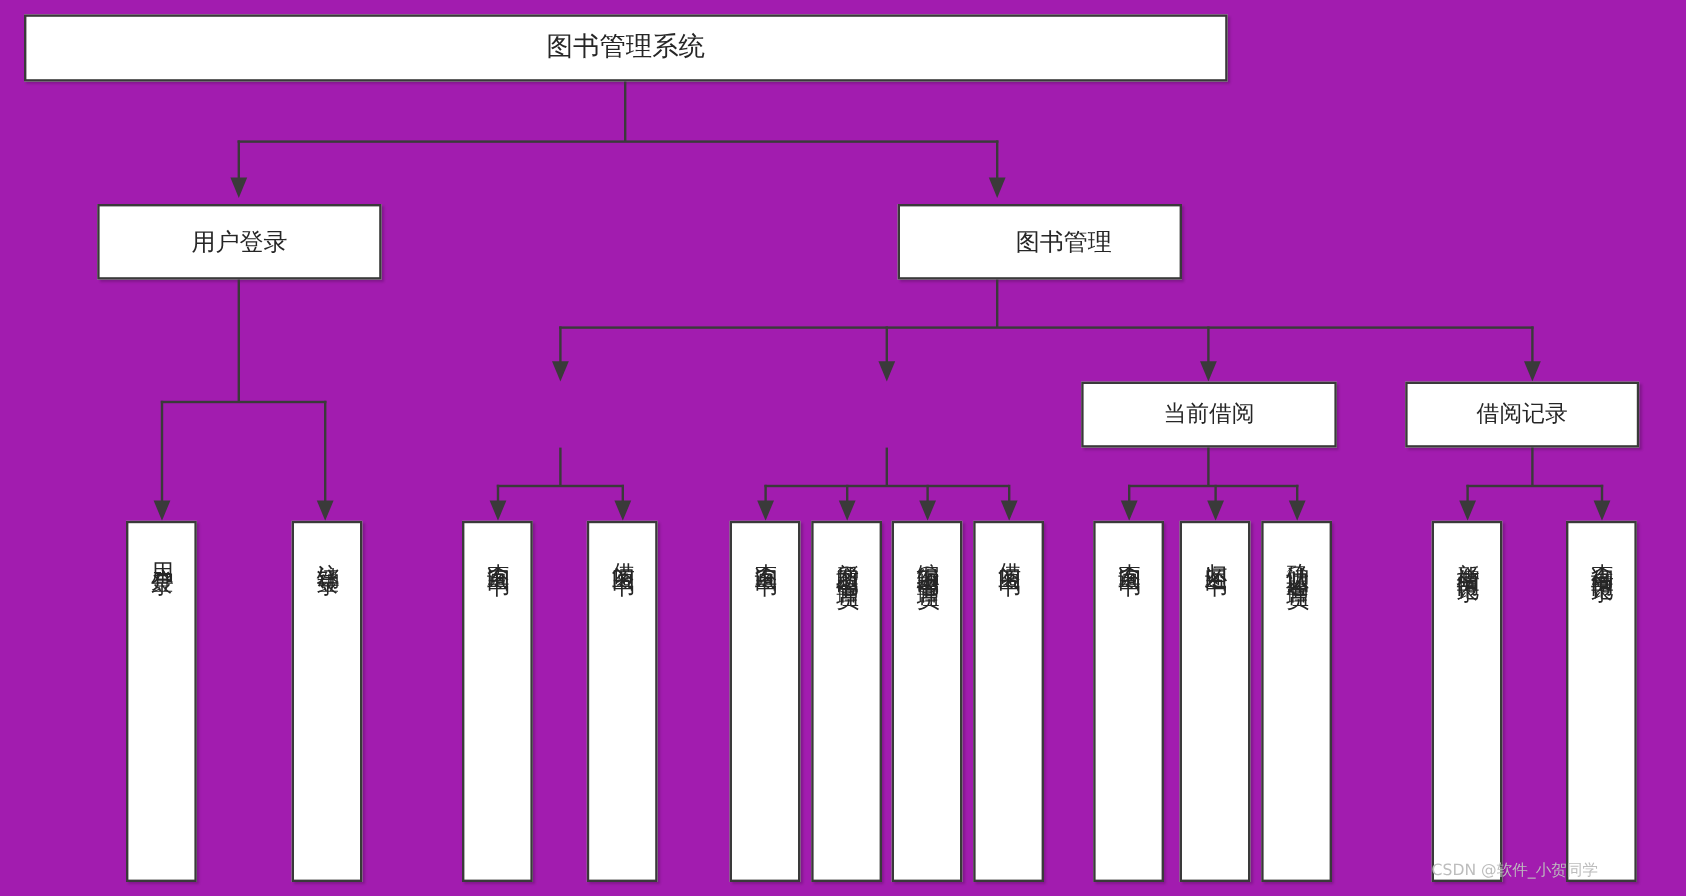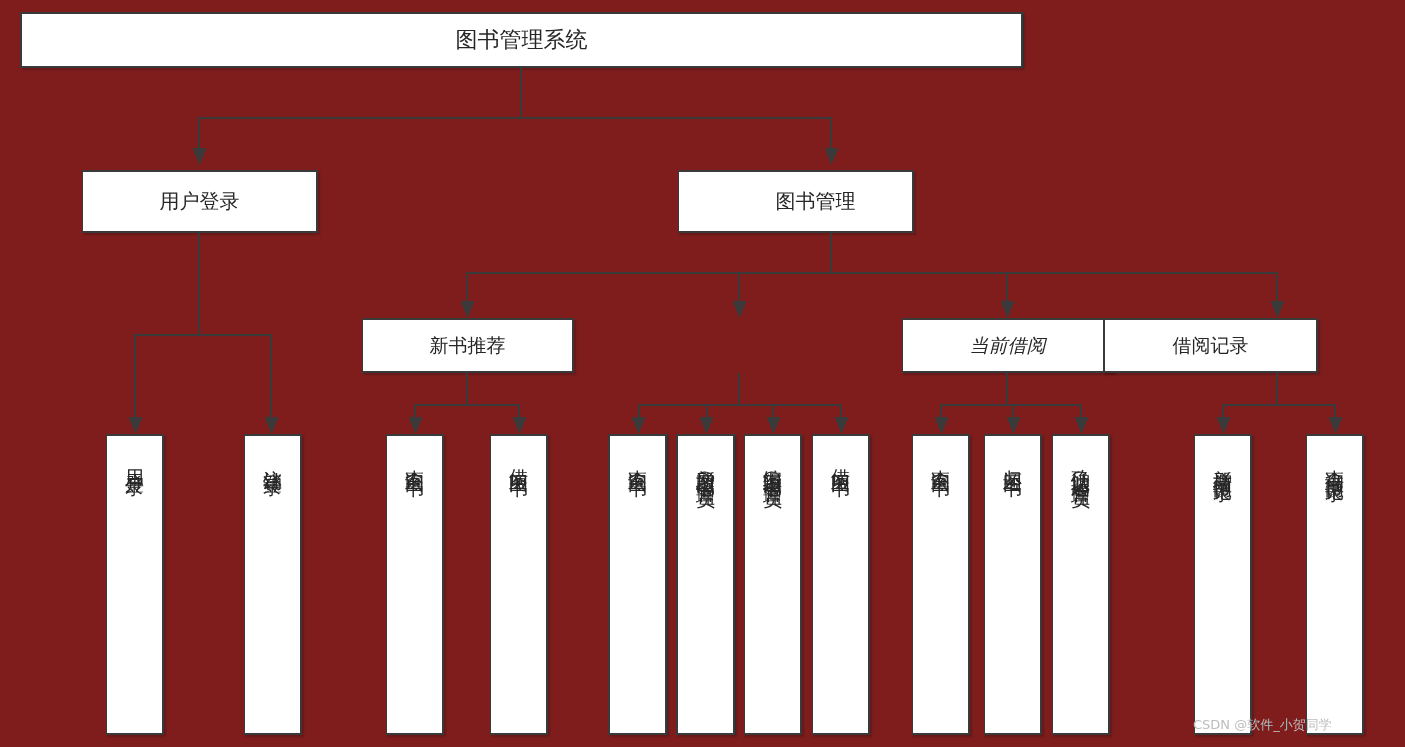--- a/index.html
+++ b/index.html
@@ -4,21 +4,21 @@
 <style>
   html, body {
     margin: 0;
     padding: 0;
     background: #ffffff;
   }
   #canvas {
     position: relative;
     width: 1405px;
     height: 747px;
-    background: #7f1d1d;
+    background: #a21caf;
     font-family: "DejaVu Sans", "Liberation Sans", sans-serif;
     overflow: hidden;
   }
   
   .node {
     position: absolute;
     box-sizing: border-box;
     background: #ffffff;
     border: 2px solid #3a3a3a;
     box-shadow: 2px 2px 2px rgba(0,0,0,0.20);
@@ -83,21 +83,21 @@
   <div class="ln h" style="left:198px; top:117px; width:634px; height:2px;"></div>
 
   <div class="ln v" style="left:198px; top:117px; width:2px; height:32px;"></div>
   <div class="arrow" style="left:192px; top:148px;"></div>
   <div class="ln v" style="left:830px; top:117px; width:2px; height:32px;"></div>
   <div class="arrow" style="left:824px; top:148px;"></div>
 
   <div class="node level2" style="left:81px; top:170px; width:237px; height:63px;">
     <span>用户登录</span>
   </div>
-  <div class="node level2" style="left:677px; top:170px; width:237px; height:63px;padding-left:40px;">
+  <div class="node level2" style="left:748px; top:170px; width:237px; height:63px;padding-left:40px;">
     <span>图书管理</span>
   </div>
 
   <div class="ln v" style="left:198px; top:233px; width:2px; height:102px;"></div>
   <div class="ln h" style="left:134px; top:334px; width:138px; height:2px;"></div>
   <div class="ln v" style="left:134px; top:334px; width:2px; height:84px;"></div>
   <div class="arrow" style="left:128px; top:417px;"></div>
   <div class="ln v" style="left:270px; top:334px; width:2px; height:84px;"></div>
   <div class="arrow" style="left:264px; top:417px;"></div>
 
@@ -105,27 +105,24 @@
   <div class="ln h" style="left:466px; top:272px; width:812px; height:2px;"></div>
   <div class="ln v" style="left:466px; top:272px; width:2px; height:30px;"></div>
   <div class="arrow" style="left:460px; top:301px;"></div>
   <div class="ln v" style="left:738px; top:272px; width:2px; height:30px;"></div>
   <div class="arrow" style="left:732px; top:301px;"></div>
   <div class="ln v" style="left:1006px; top:272px; width:2px; height:30px;"></div>
   <div class="arrow" style="left:1000px; top:301px;"></div>
   <div class="ln v" style="left:1276px; top:272px; width:2px; height:30px;"></div>
   <div class="arrow" style="left:1270px; top:301px;"></div>
 
-  <div class="node level3" style="left:361px; top:318px; width:213px; height:55px;">
-    <span>新书推荐</span>
-  </div>
-  <div class="node level3" style="left:901px; top:318px; width:213px; height:55px;font-style:italic;">
+  <div class="node level3" style="left:901px; top:318px; width:213px; height:55px;">
     <span>当前借阅</span>
   </div>
-  <div class="node level3" style="left:1103px; top:318px; width:215px; height:55px;">
+  <div class="node level3" style="left:1171px; top:318px; width:195px; height:55px;">
     <span>借阅记录</span>
   </div>
 
   <div class="ln v" style="left:466px; top:373px; width:2px; height:32px;"></div>
   <div class="ln h" style="left:414px; top:404px; width:106px; height:2px;"></div>
   <div class="ln v" style="left:414px; top:404px; width:2px; height:14px;"></div>
   <div class="arrow" style="left:408px; top:417px;"></div>
   <div class="ln v" style="left:518px; top:404px; width:2px; height:14px;"></div>
   <div class="arrow" style="left:512px; top:417px;"></div>
 

